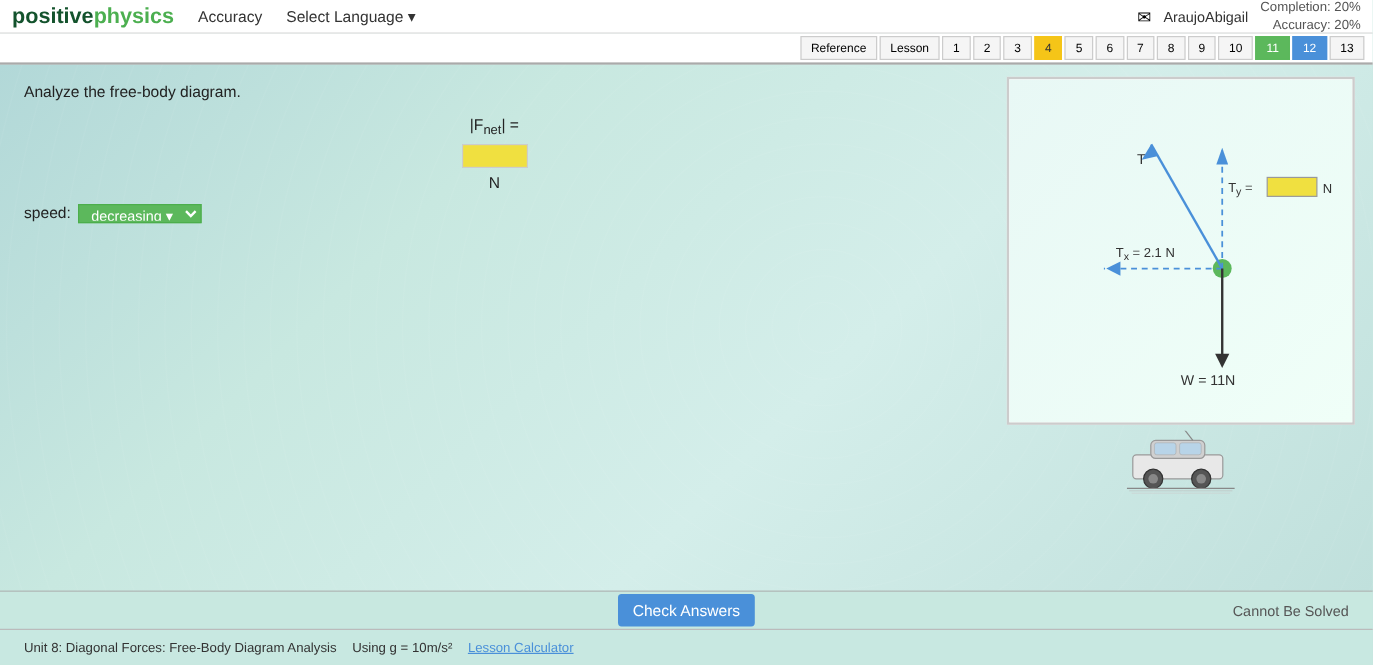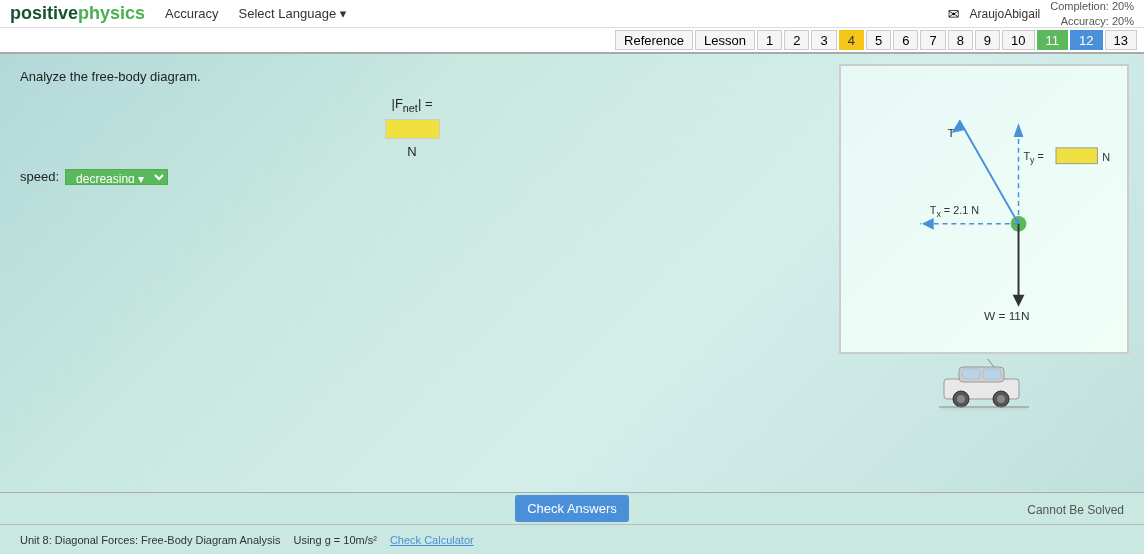--- a/index.html
+++ b/index.html
@@ -63,21 +63,21 @@
     .progress-row {
       display: flex;
       align-items: center;
       background: white;
       height: 26px;
       padding: 0 5px;
       border-bottom: 2px solid #aaa;
       justify-content: flex-end;
     }
     .progress-btn {
-      font-size: 13px;
+      font-size: 10px;
       padding: 2px 8px;
       border: 1px solid #ccc;
       background: #f5f5f5;
       cursor: pointer;
       height: 20px;
       line-height: 16px;
       margin-right: 2px;
     }
     .progress-btn.active { background: #4a90d9; color: white; border-color: #4a90d9; }
     .progress-btn.yellow { background: #f5c518; color: #333; border-color: #f5c518; }
@@ -361,14 +361,14 @@
   <div style="flex:1;"></div>
   <button class="check-btn">Check Answers</button>
   <div style="flex:1; text-align:right;">
     <span class="cannot-solve">Cannot Be Solved</span>
   </div>
 </div>
 
 <div class="footer">
   <span class="footer-text">Unit 8: Diagonal Forces: Free-Body Diagram Analysis</span>
   <span class="footer-text">Using g = 10m/s²</span>
-  <span class="footer-link">Check Calculator</span>
+  <span class="footer-link">Lesson Calculator</span>
 </div>
 
 </body></html>

